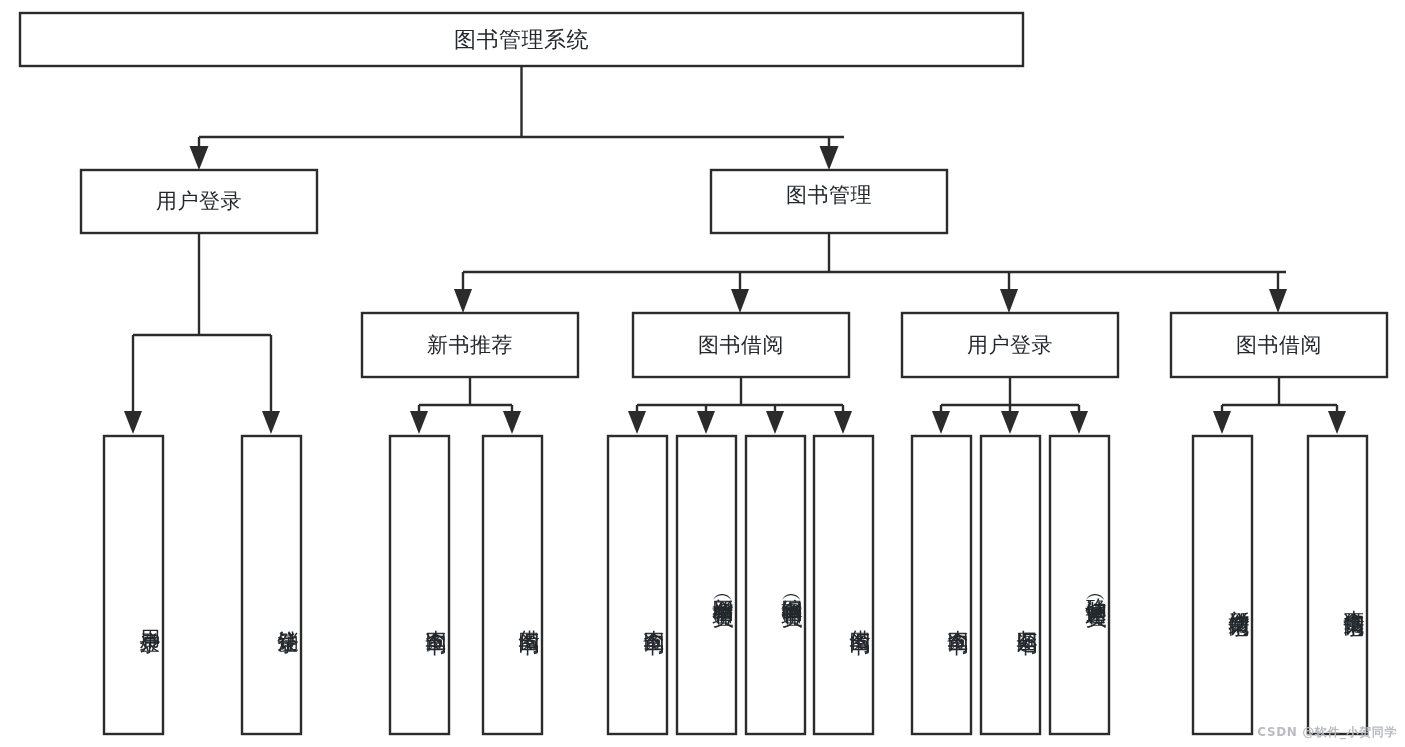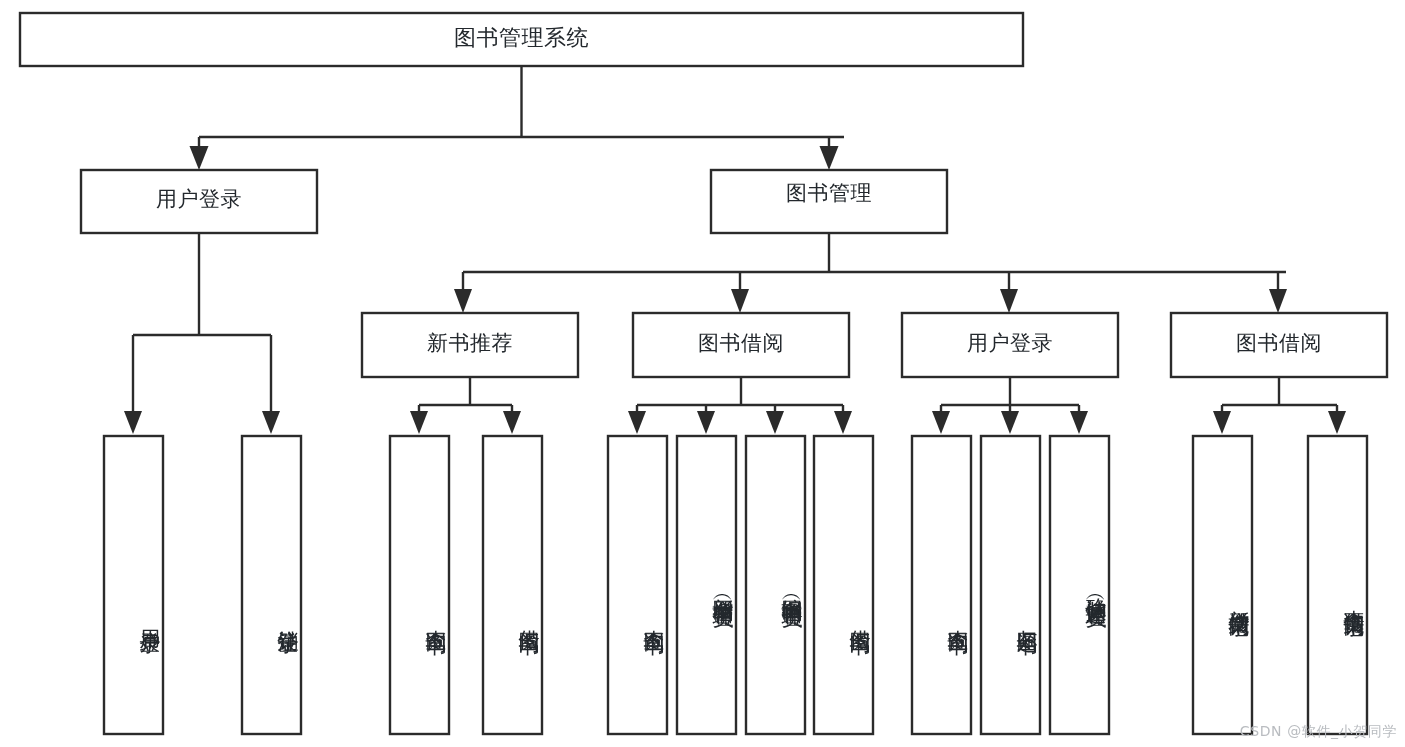--- a/index.html
+++ b/index.html
@@ -42,21 +42,21 @@
     fill: #2b2b2b;
     stroke: none;
   }
   
   .node-label-h {
     position: absolute;
     display: flex;
     align-items: center;
     justify-content: center;
     color: #23282d;
-    font-family: Liberation Mono, monospace;
+    font-family: Liberation Sans, sans-serif;
     font-size: 21px;
     line-height: 1.15;
     letter-spacing: 0.5px;
     white-space: nowrap;
     pointer-events: none;
   }
   .node-label-h.root-label { font-size: 22px; }
   
   .node-label-v {
     position: absolute;
@@ -72,24 +72,25 @@
     letter-spacing: 1.5px;
     white-space: nowrap;
     pointer-events: none;
   }
   .watermark {
     position: absolute;
     right: 8px;
     bottom: 6px;
     color: #b9bcc0;
     font-family: "DejaVu Sans", "Liberation Sans", sans-serif;
-    font-size: 14px;
+    font-size: 12px;
     letter-spacing: 0.6px;
     white-space: nowrap;
     pointer-events: none;
+    font-weight: bold;
   }
   .hit-layer {
     position: absolute;
     left: 0; top: 0;
     width: 1405px; height: 747px;
   }
 </style>
 </head>
 <body>
 

